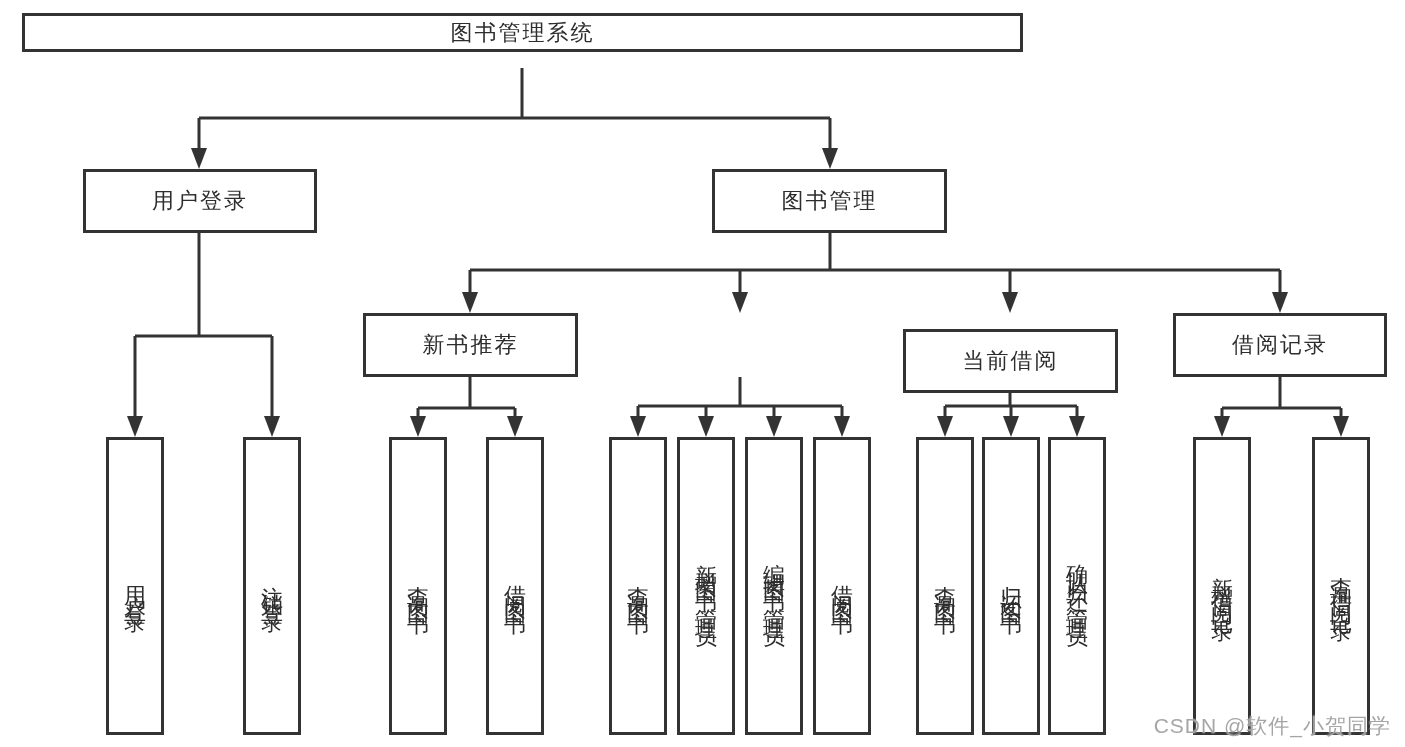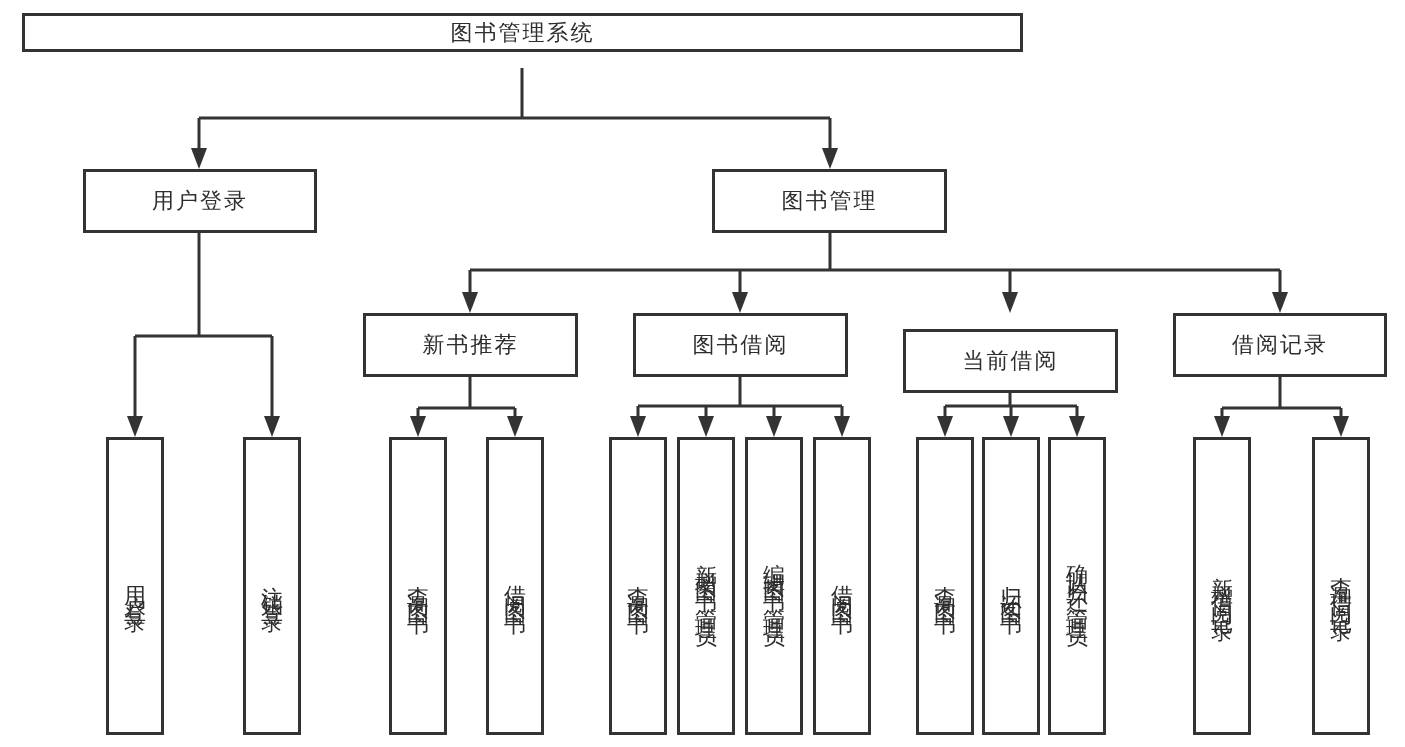--- a/index.html
+++ b/index.html
@@ -97,21 +97,20 @@
       <polygon fill="#333333" stroke="none" points="1333,416 1349,416 1341,437"></polygon>
     </g>
   </svg>
 
   <div class="node hnode" style="left:22px; top:13px; width:1001px; height:39px;">图书管理系统</div>
 
   <div class="node hnode" style="left:83px; top:169px; width:234px; height:64px;">用户登录</div>
   <div class="node hnode" style="left:712px; top:169px; width:235px; height:64px;">图书管理</div>
 
   <div class="node hnode" style="left:363px; top:313px; width:215px; height:64px;">新书推荐</div>
-  <div class="node hnode" style="left:633px; top:313px; width:215px; height:64px;">图书借阅</div>
   <div class="node hnode" style="left:903px; top:313px; width:215px; height:64px;margin-top:16px;">当前借阅</div>
   <div class="node hnode" style="left:1173px; top:313px; width:214px; height:64px;">借阅记录</div>
 
   <div class="node vnode" style="left:106px; top:437px; width:58px; height:298px;">
     <span>用户登录</span>
     </div>
   <div class="node vnode" style="left:243px; top:437px; width:58px; height:298px;">
     <span>注销登录</span>
     </div>
 
@@ -145,14 +144,15 @@
     <span>确认归还（管理员）</span>
     </div>
 
   <div class="node vnode" style="left:1193px; top:437px; width:58px; height:298px;">
     <span>新增借阅记录</span>
     </div>
   <div class="node vnode" style="left:1312px; top:437px; width:58px; height:298px;">
     <span>查询借阅记录</span>
     </div>
 
+  <div class="watermark">CSDN @软件_小贺同学</div>
 
 </div>
 
 </body></html>

